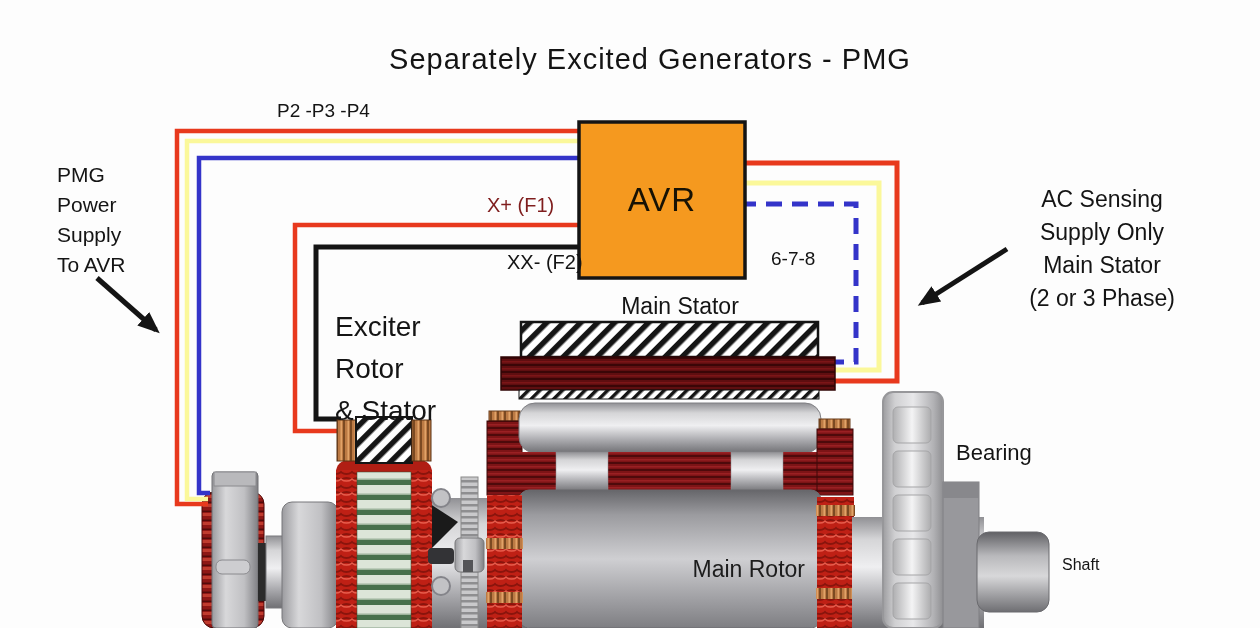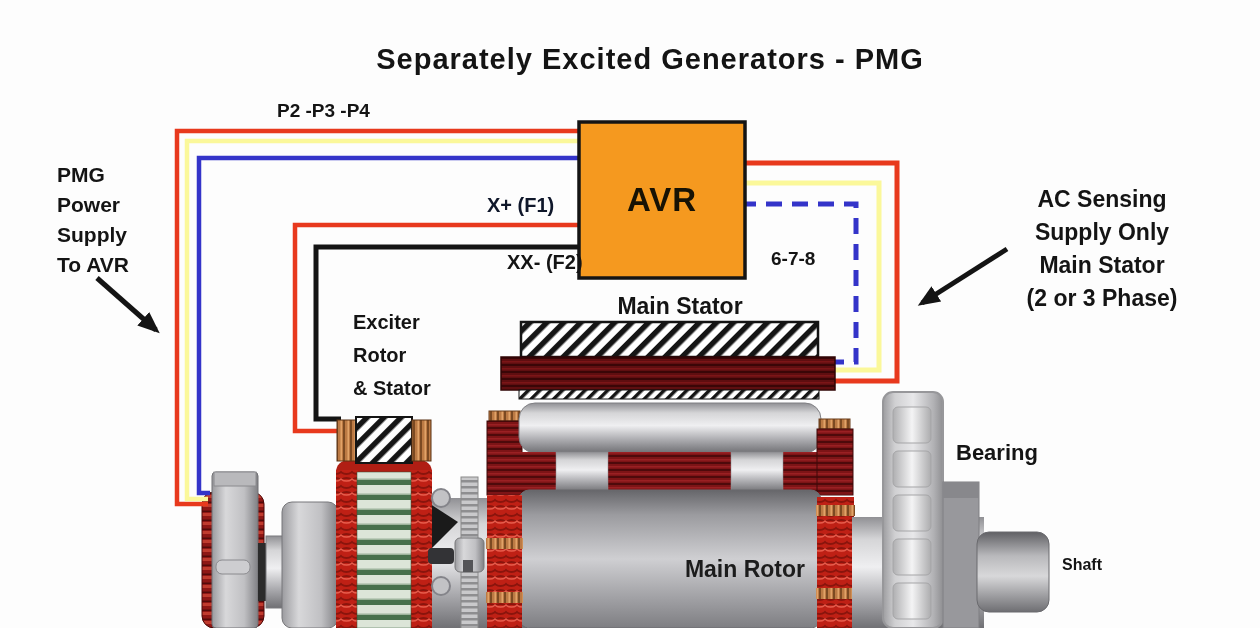--- a/index.html
+++ b/index.html
@@ -1,29 +1,29 @@
 <!DOCTYPE html>
 <html><head>
 <meta charset="utf-8">
 <style>
   html,body{margin:0;padding:0;background:#ffffff;}
   #stage{position:relative;width:1260px;height:628px;background:#fdfdfd;overflow:hidden;
          font-family:"Liberation Sans",sans-serif;}
   #art{position:absolute;left:0;top:0;}
-  .lbl{position:absolute;font-weight:bold;color:#141414;white-space:pre-line;z-index:5;}
+  .lbl{position:absolute;font-weight:normal;color:#141414;white-space:pre-line;z-index:5;}
   .lbl-title{left:330px;top:43px;width:640px;text-align:center;font-size:29px;letter-spacing:1px;}
   .lbl-p234{left:277px;top:100px;font-size:19px;}
-  .lbl-xf1{left:487px;top:194px;font-size:20px;color:#0f172a;}
+  .lbl-xf1{left:487px;top:194px;font-size:20px;color:#7f1d1d;}
   .lbl-xxf2{left:476px;top:251px;font-size:20px;margin-left:31px;}
   .lbl-678{left:771px;top:216px;font-size:19px;margin-top:32px;}
   .lbl-avr{left:579px;top:122px;width:166px;height:156px;display:flex;align-items:center;
            justify-content:center;font-size:33px;color:#171204;letter-spacing:1px;}
   .lbl-pmgsupply{left:57px;top:160px;font-size:21px;line-height:30px;}
   .lbl-acsensing{left:1002px;top:183px;width:200px;text-align:center;font-size:23px;line-height:33px;}
-  .lbl-exciter{left:353px;top:306px;font-size:20px;line-height:33px;}
+  .lbl-exciter{left:335px;top:306px;font-size:28px;line-height:42px;}
   .lbl-mainstator{left:560px;top:293px;width:240px;text-align:center;font-size:23px;}
   .lbl-mainrotor{left:565px;top:556px;width:240px;text-align:right;font-size:23px;color:#1c1c1c;}
   .lbl-bearing{left:956px;top:440px;font-size:22px;}
   .lbl-shaft{left:1062px;top:556px;font-size:16px;}
 </style>
 </head>
 <body>
 
 <div id="stage">
 

